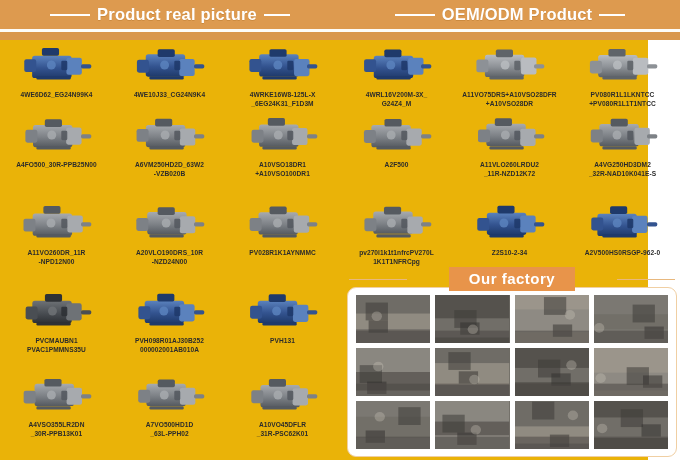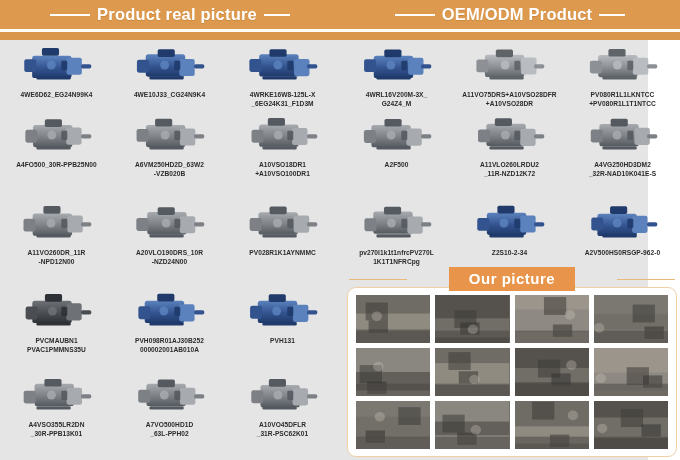--- a/index.html
+++ b/index.html
@@ -2,21 +2,21 @@
 <html><head>
 <meta charset="utf-8">
 <style>
   * { box-sizing: border-box; margin: 0; padding: 0; }
   html, body {
     width: 680px; height: 460px;
     background: #ffffff;
     font-family: "Liberation Sans", sans-serif;
     overflow: hidden;
   }
-  #page { position: relative; width: 648px; height: 460px; background:#e5e5e5; }
+  #page { position: relative; width: 648px; height: 460px; background:#eab308; }
 
   
   .banner {
     position: absolute; left:0; top:0; width:680px; height:40px;
     background:#dd9a4f;
   }
   .banner .band-line {
     position:absolute; left:0; top:29px; width:680px; height:3px;
     background:#fdfcf8;
   }
@@ -708,21 +708,21 @@
         </div>
         <div class="cap">A10VO45DFLR
 _31R-PSC62K01</div>
       </div>
     </div>
 
 <div class="factory">
   <div class="fheader">
     <span class="fline l"></span>
     <span class="fline r"></span>
-    <span class="flabel">Our  picture</span>
+    <span class="flabel">Our  factory</span>
   </div>
   <div class="fbox">
     <div class="fgrid" id="factory-grid">
           <div class="fphoto">
   <svg viewBox="0 0 100 70" preserveAspectRatio="none">
     <rect width="100" height="70" fill="#6f6c66"></rect>
     <rect y="27" width="100" height="23" fill="#9b958b" opacity=".75"></rect>
     <rect x="13" y="11" width="30" height="26" fill="#3e3c39" opacity=".55"></rect>
     <rect x="17" y="37" width="26" height="18" fill="#2f2d2b" opacity=".5"></rect>
     <rect x="0" y="52" width="100" height="18" fill="#4a4744" opacity=".55"></rect>

